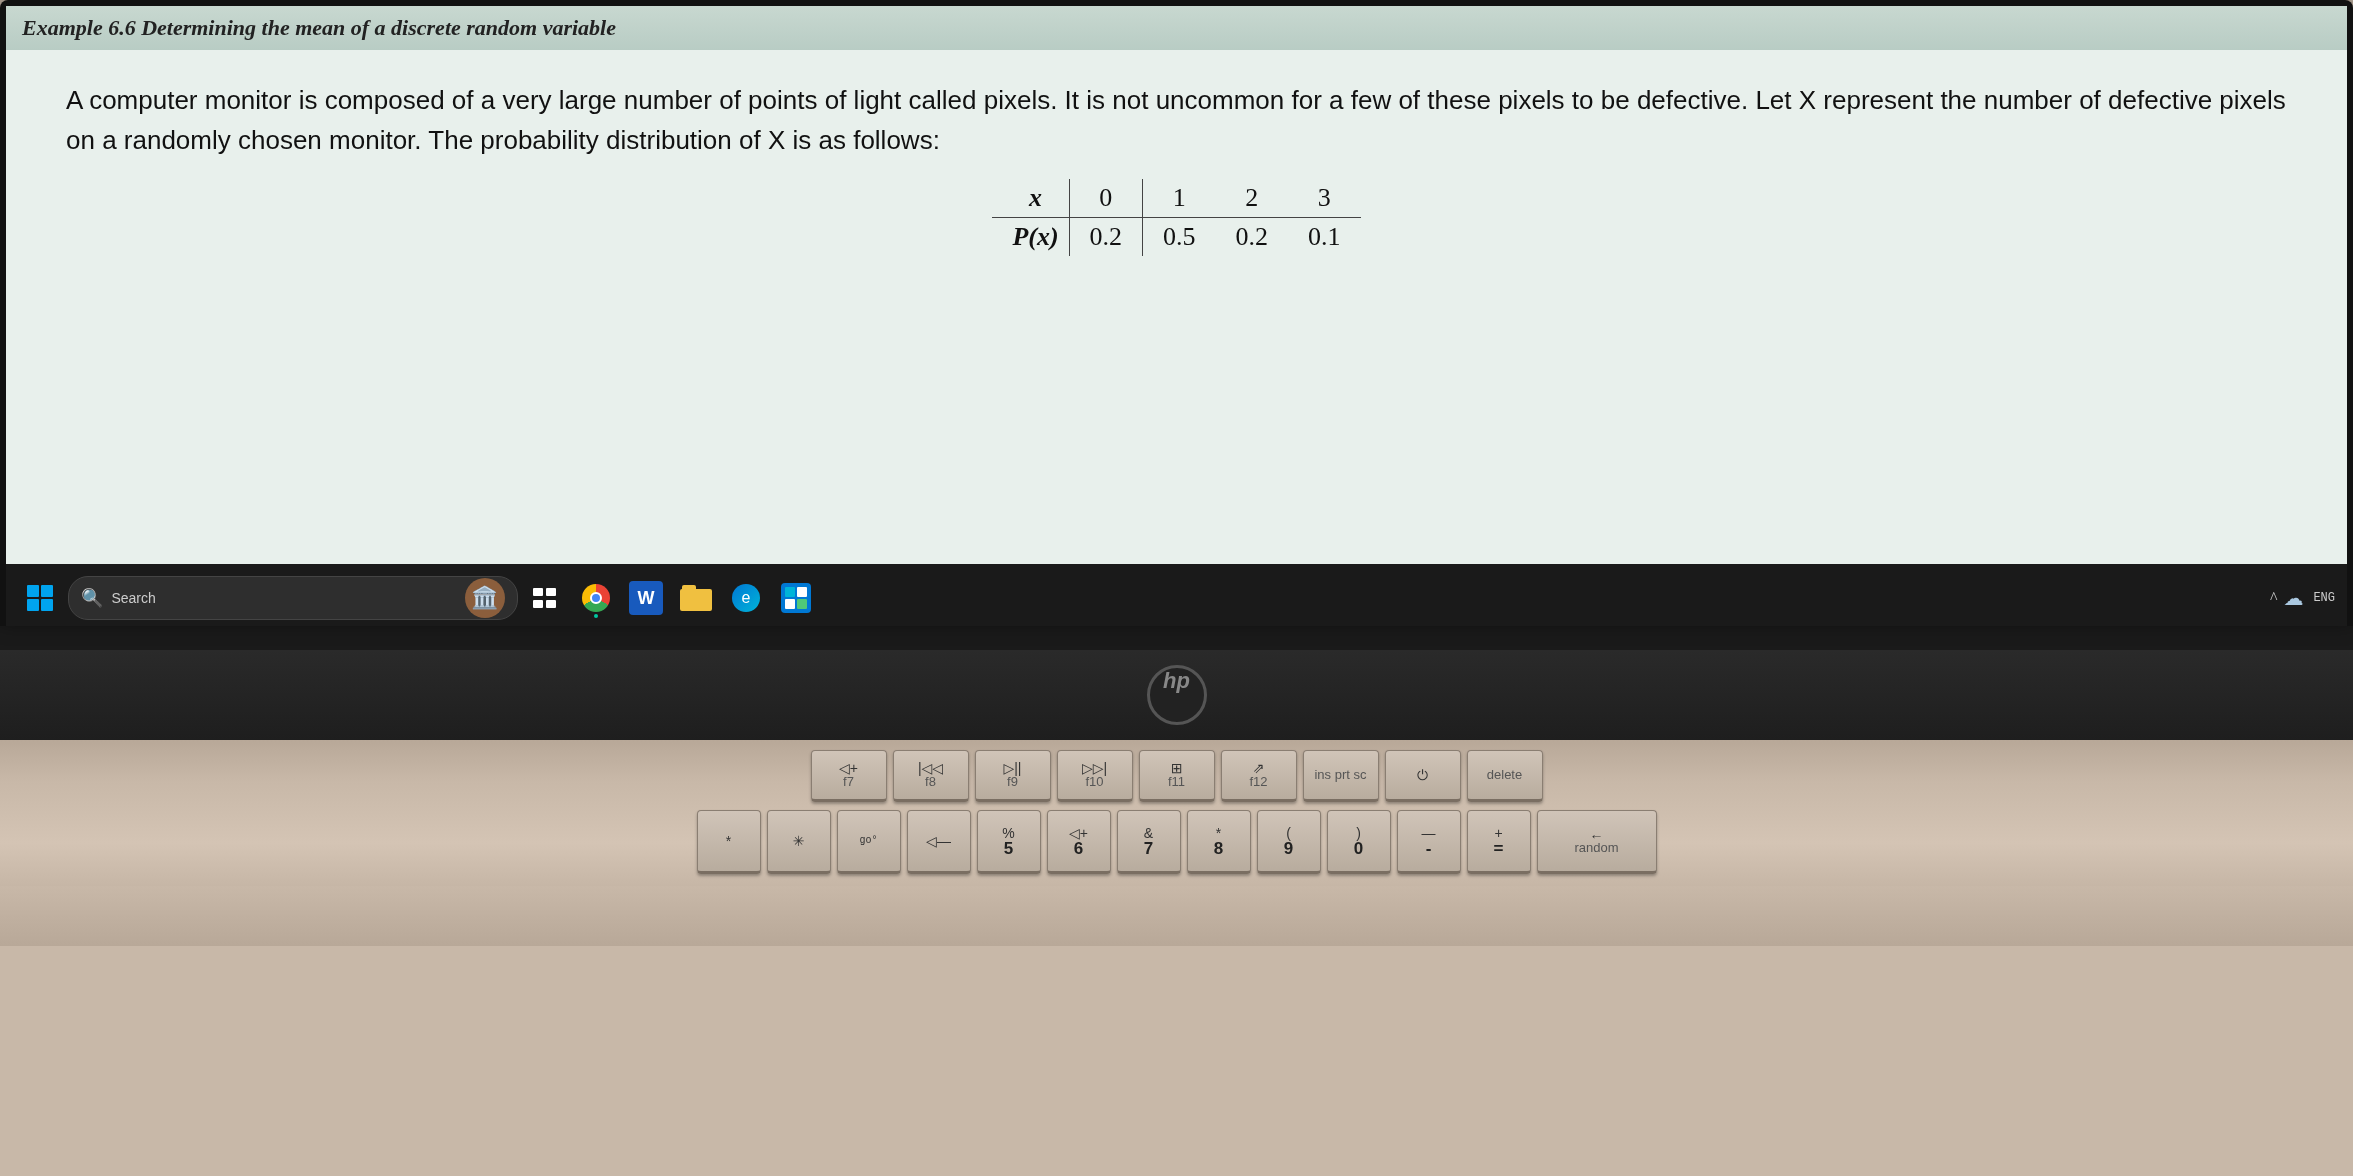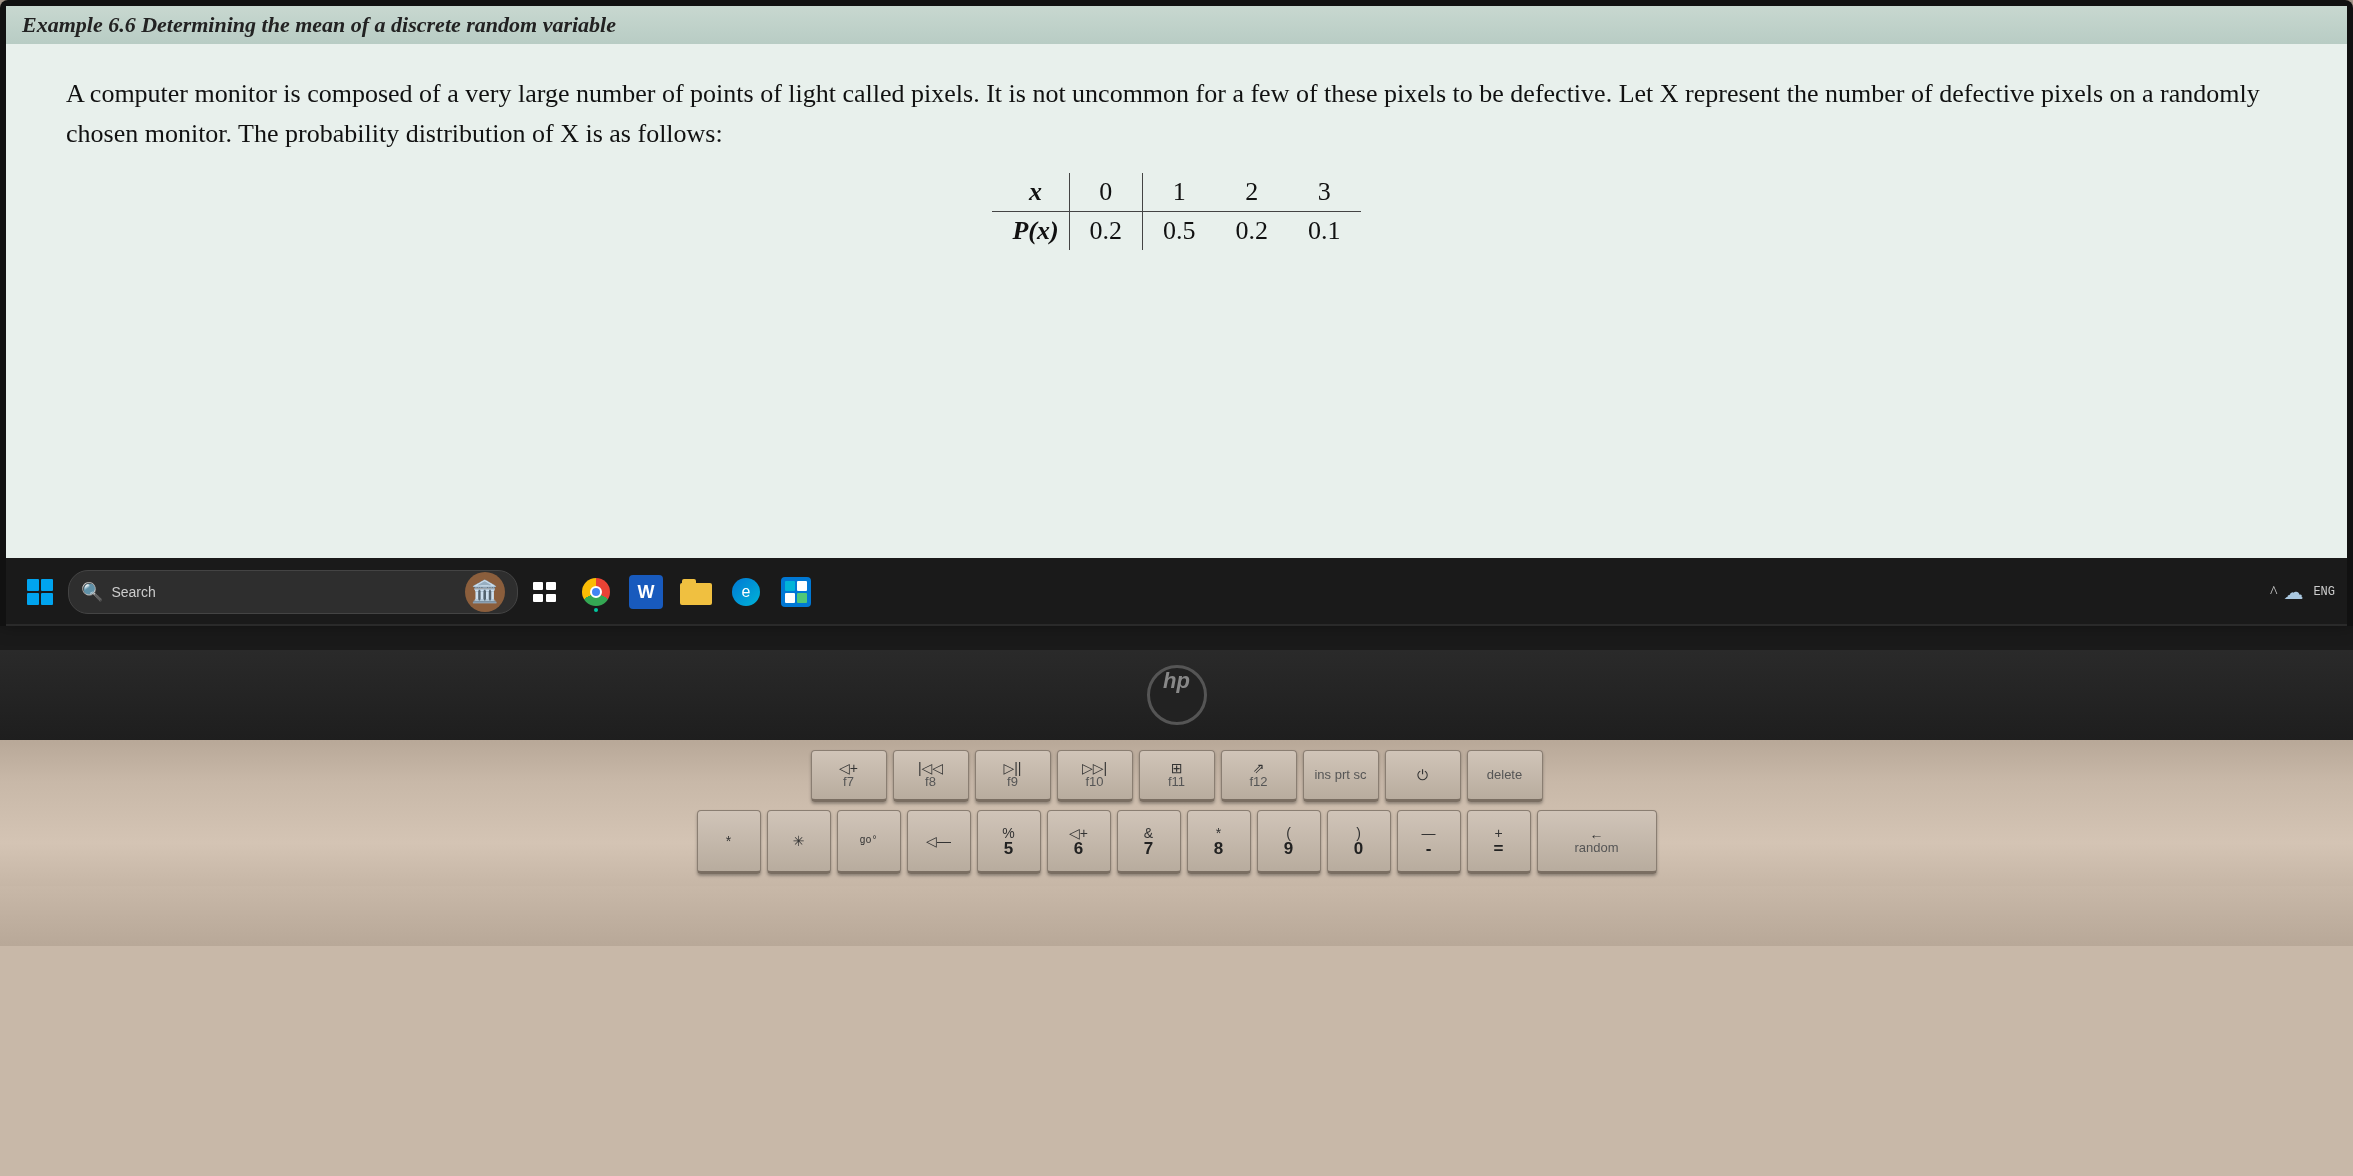--- a/index.html
+++ b/index.html
@@ -16,21 +16,21 @@
       width: 100%;
       height: 620px;
       background: #e8f0ec;
       position: relative;
       overflow: hidden;
     }
 
     
     .title-bar {
       width: 100%;
-      height: 38px;
+      height: 44px;
       background: linear-gradient(to bottom, #c8d8d0, #b8ccc4);
       display: flex;
       align-items: center;
       padding: 16px 16px;
     }
 
     .title-bar-text {
       font-size: 22px;
       font-weight: bold;
       color: #222;
@@ -43,21 +43,21 @@
       background: #e8f0ec;
       height: calc(620px - 38px - 68px);
       overflow: hidden;
     }
 
     .problem-text {
       font-size: 26px;
       line-height: 1.55;
       color: #111;
       margin-bottom: 18px;
-      font-family: Liberation Serif, serif;
+      font-family: Liberation Sans, sans-serif;
     }
 
     
     .table-container {
       display: flex;
       justify-content: center;
       margin: 18px 0 22px 0;
     }
 
     .prob-table {

